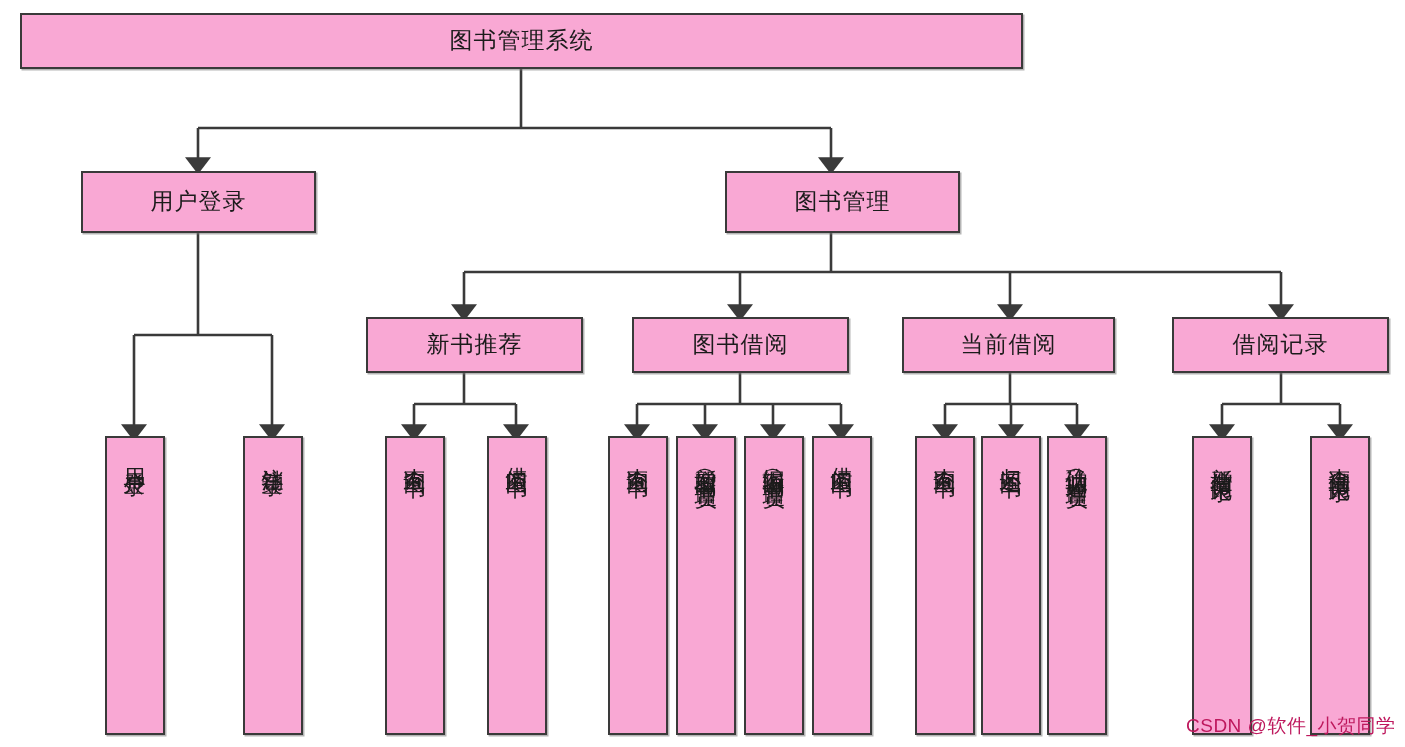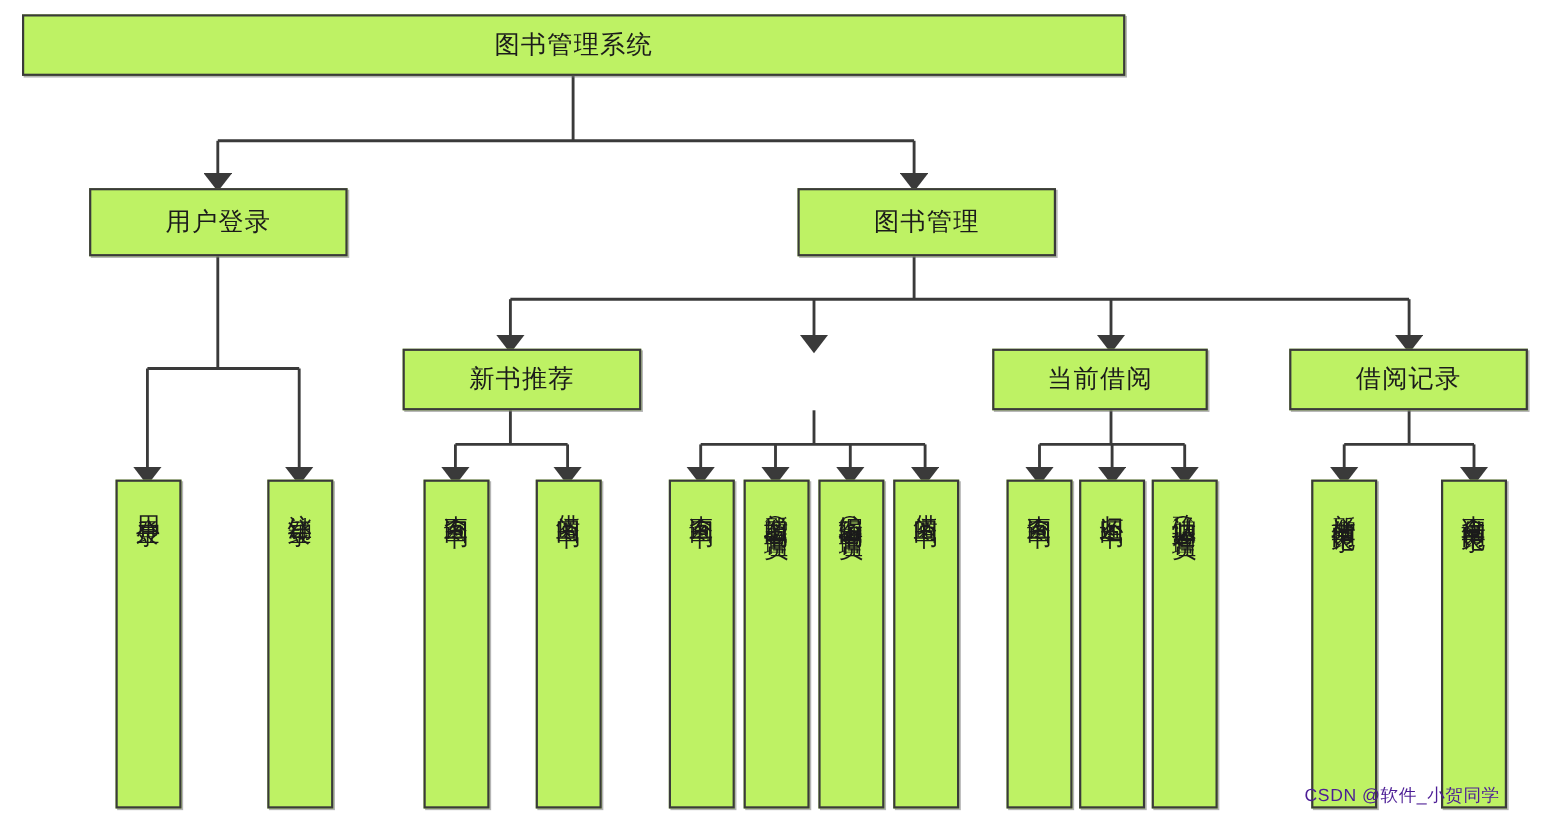--- a/index.html
+++ b/index.html
@@ -22,21 +22,21 @@
     position: absolute;
     left: 0;
     top: 0;
     width: 1405px;
     height: 747px;
     pointer-events: none;
   }
   .node {
     position: absolute;
     box-sizing: border-box;
-    background: #bef264;
+    background: #f9a8d4;
     border: 2px solid #3a3a3a;
     box-shadow: 1.5px 1.5px 0 rgba(120,120,120,0.55);
     display: flex;
     align-items: center;
     justify-content: center;
     color: #1b1b1b;
   }
   .node-label {
     display: block;
     text-align: center;
@@ -60,22 +60,22 @@
     text-orientation: upright;
     font-size: 22px;
     letter-spacing: 3px;
     line-height: 1.05;
     max-height: 280px;
   }
   #watermark {
     position: absolute;
     left: 1186px;
     top: 713px;
-    font-size: 16px;
-    color: #4c1d95;
+    font-size: 19px;
+    color: #be185d;
     white-space: nowrap;
     letter-spacing: 0.5px;
     user-select: none;
   }
 </style>
 </head>
 <body>
 
 <div id="diagram-canvas">
 
@@ -136,21 +136,24 @@
   <div class="node horizontal" style="left:81px; top:171px; width:235px; height:62px;">
     <span class="node-label">用户登录</span>
   </div>
   <div class="node horizontal" style="left:712px; top:171px; width:235px; height:62px;margin-left:13px;">
     <span class="node-label">图书管理</span>
   </div>
 
   <div class="node horizontal" style="left:366px; top:317px; width:217px; height:56px;">
     <span class="node-label">新书推荐</span>
   </div>
-  <div class="node horizontal" style="left:902px; top:317px; width:196px; height:56px;">
+  <div class="node horizontal" style="left:632px; top:317px; width:217px; height:56px;">
+    <span class="node-label">图书借阅</span>
+  </div>
+  <div class="node horizontal" style="left:902px; top:317px; width:213px; height:56px;">
     <span class="node-label">当前借阅</span>
   </div>
   <div class="node horizontal" style="left:1172px; top:317px; width:217px; height:56px;">
     <span class="node-label">借阅记录</span>
   </div>
 
   <div class="node vertical" style="left:105px; top:436px; width:60px; height:299px;">
     <span class="node-label">用户登录</span>
   </div>
   <div class="node vertical" style="left:243px; top:436px; width:60px; height:299px;">

